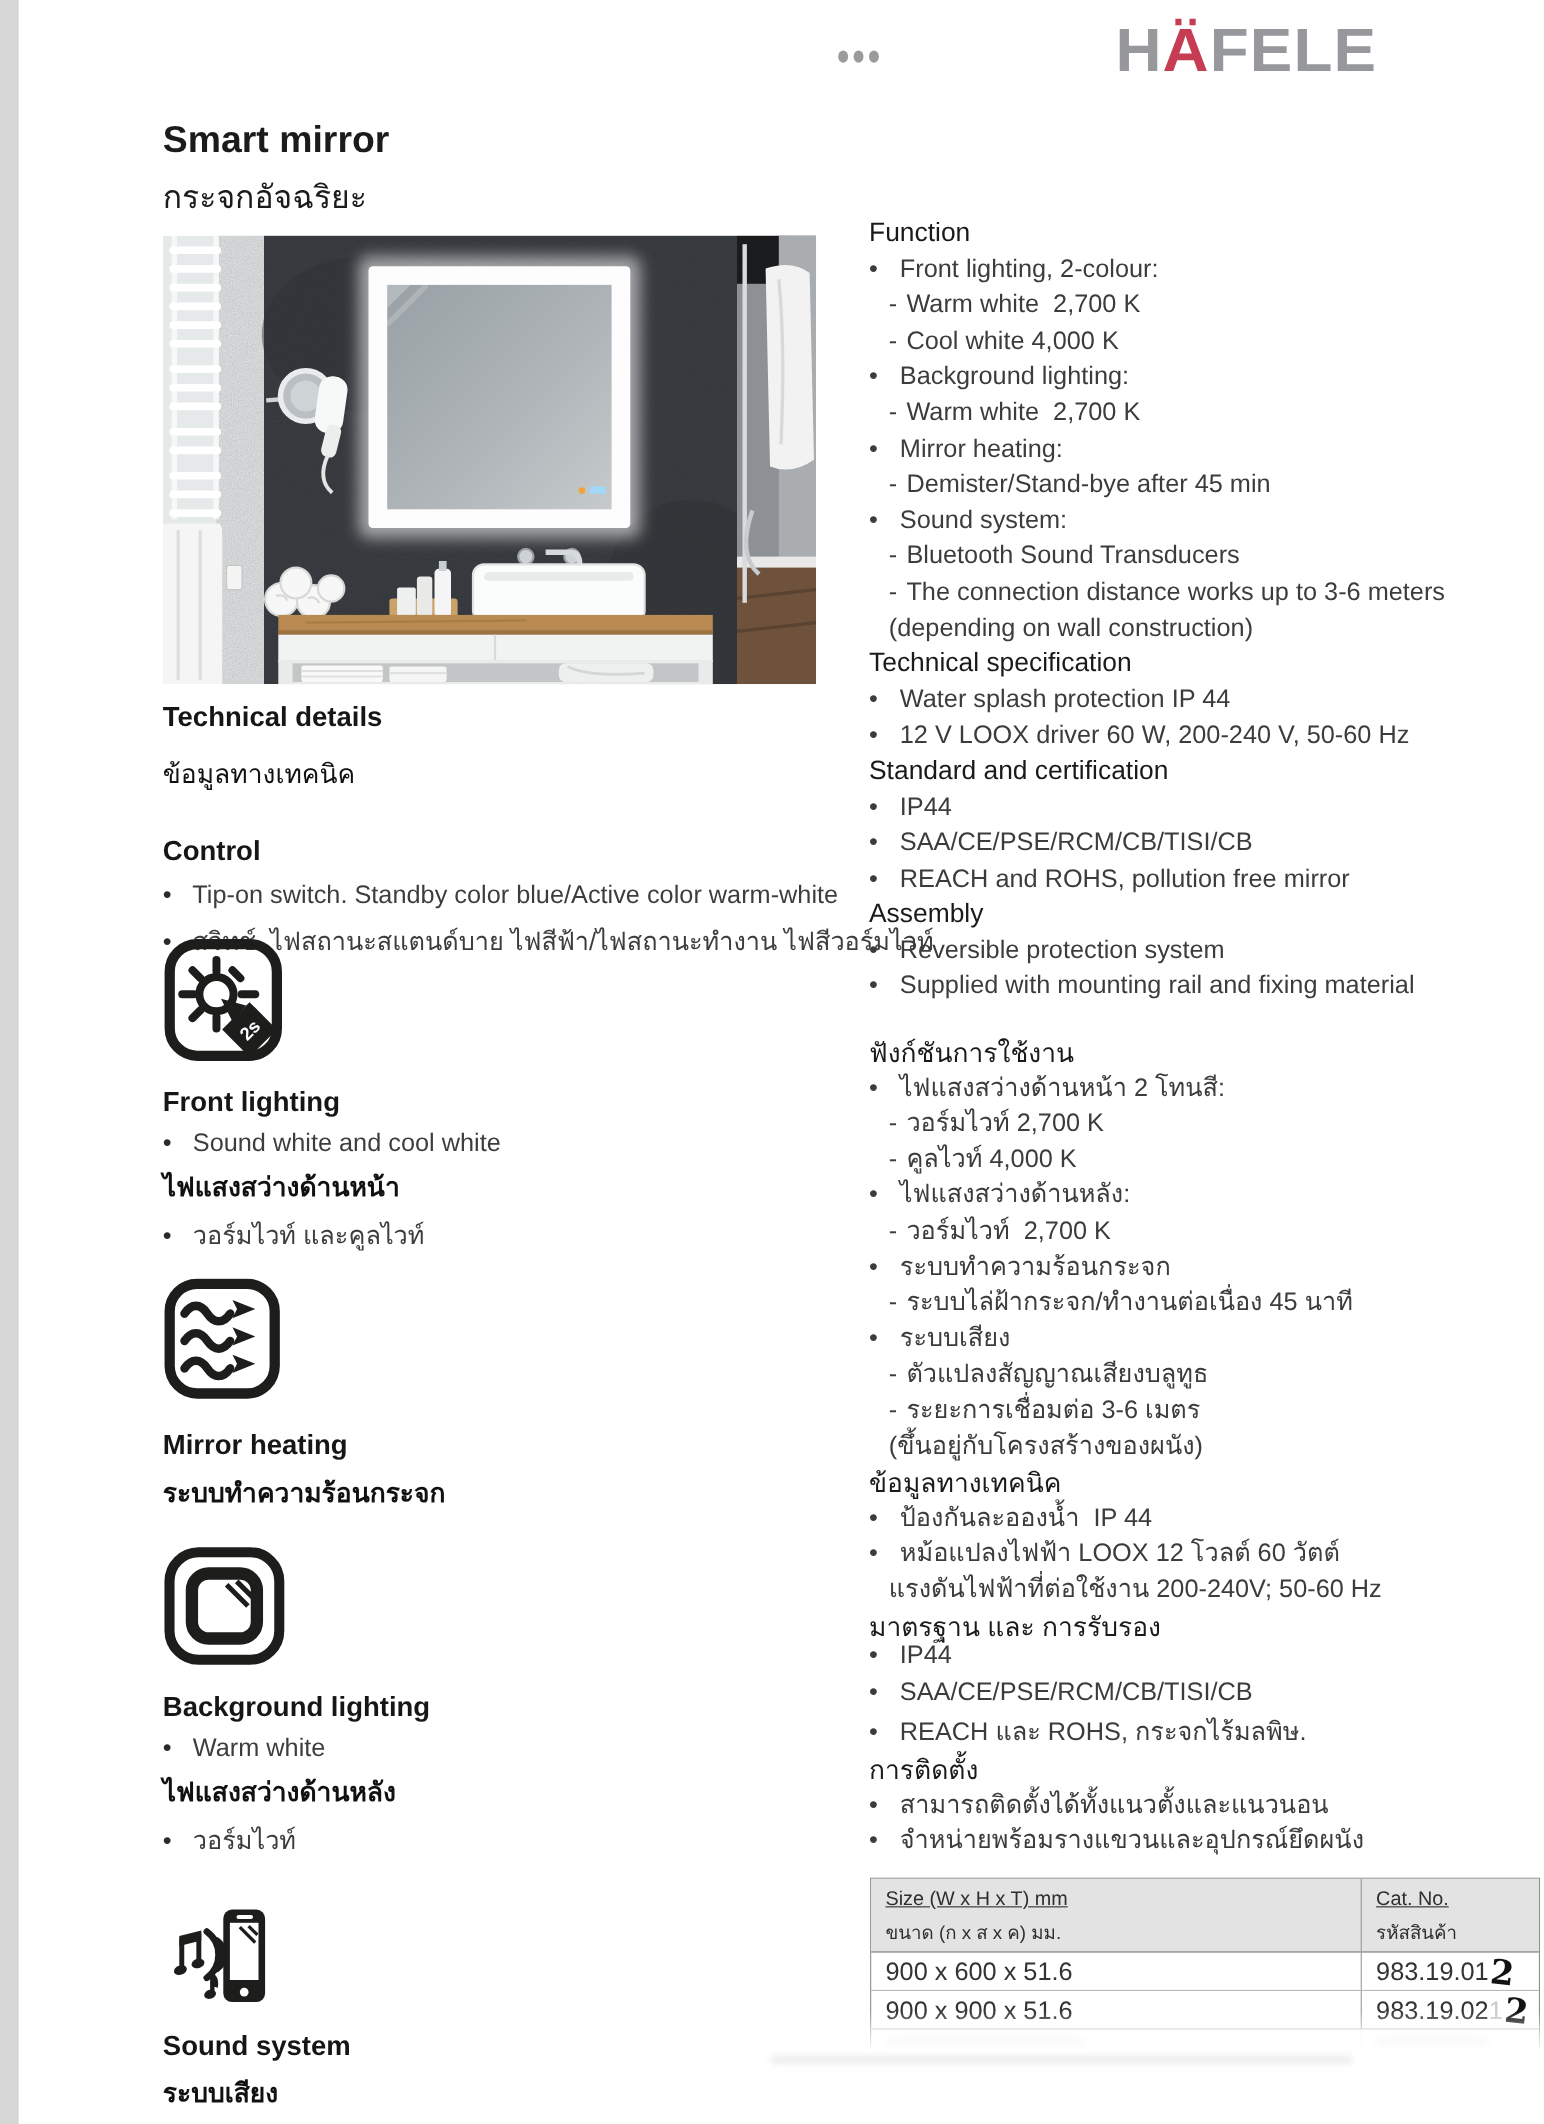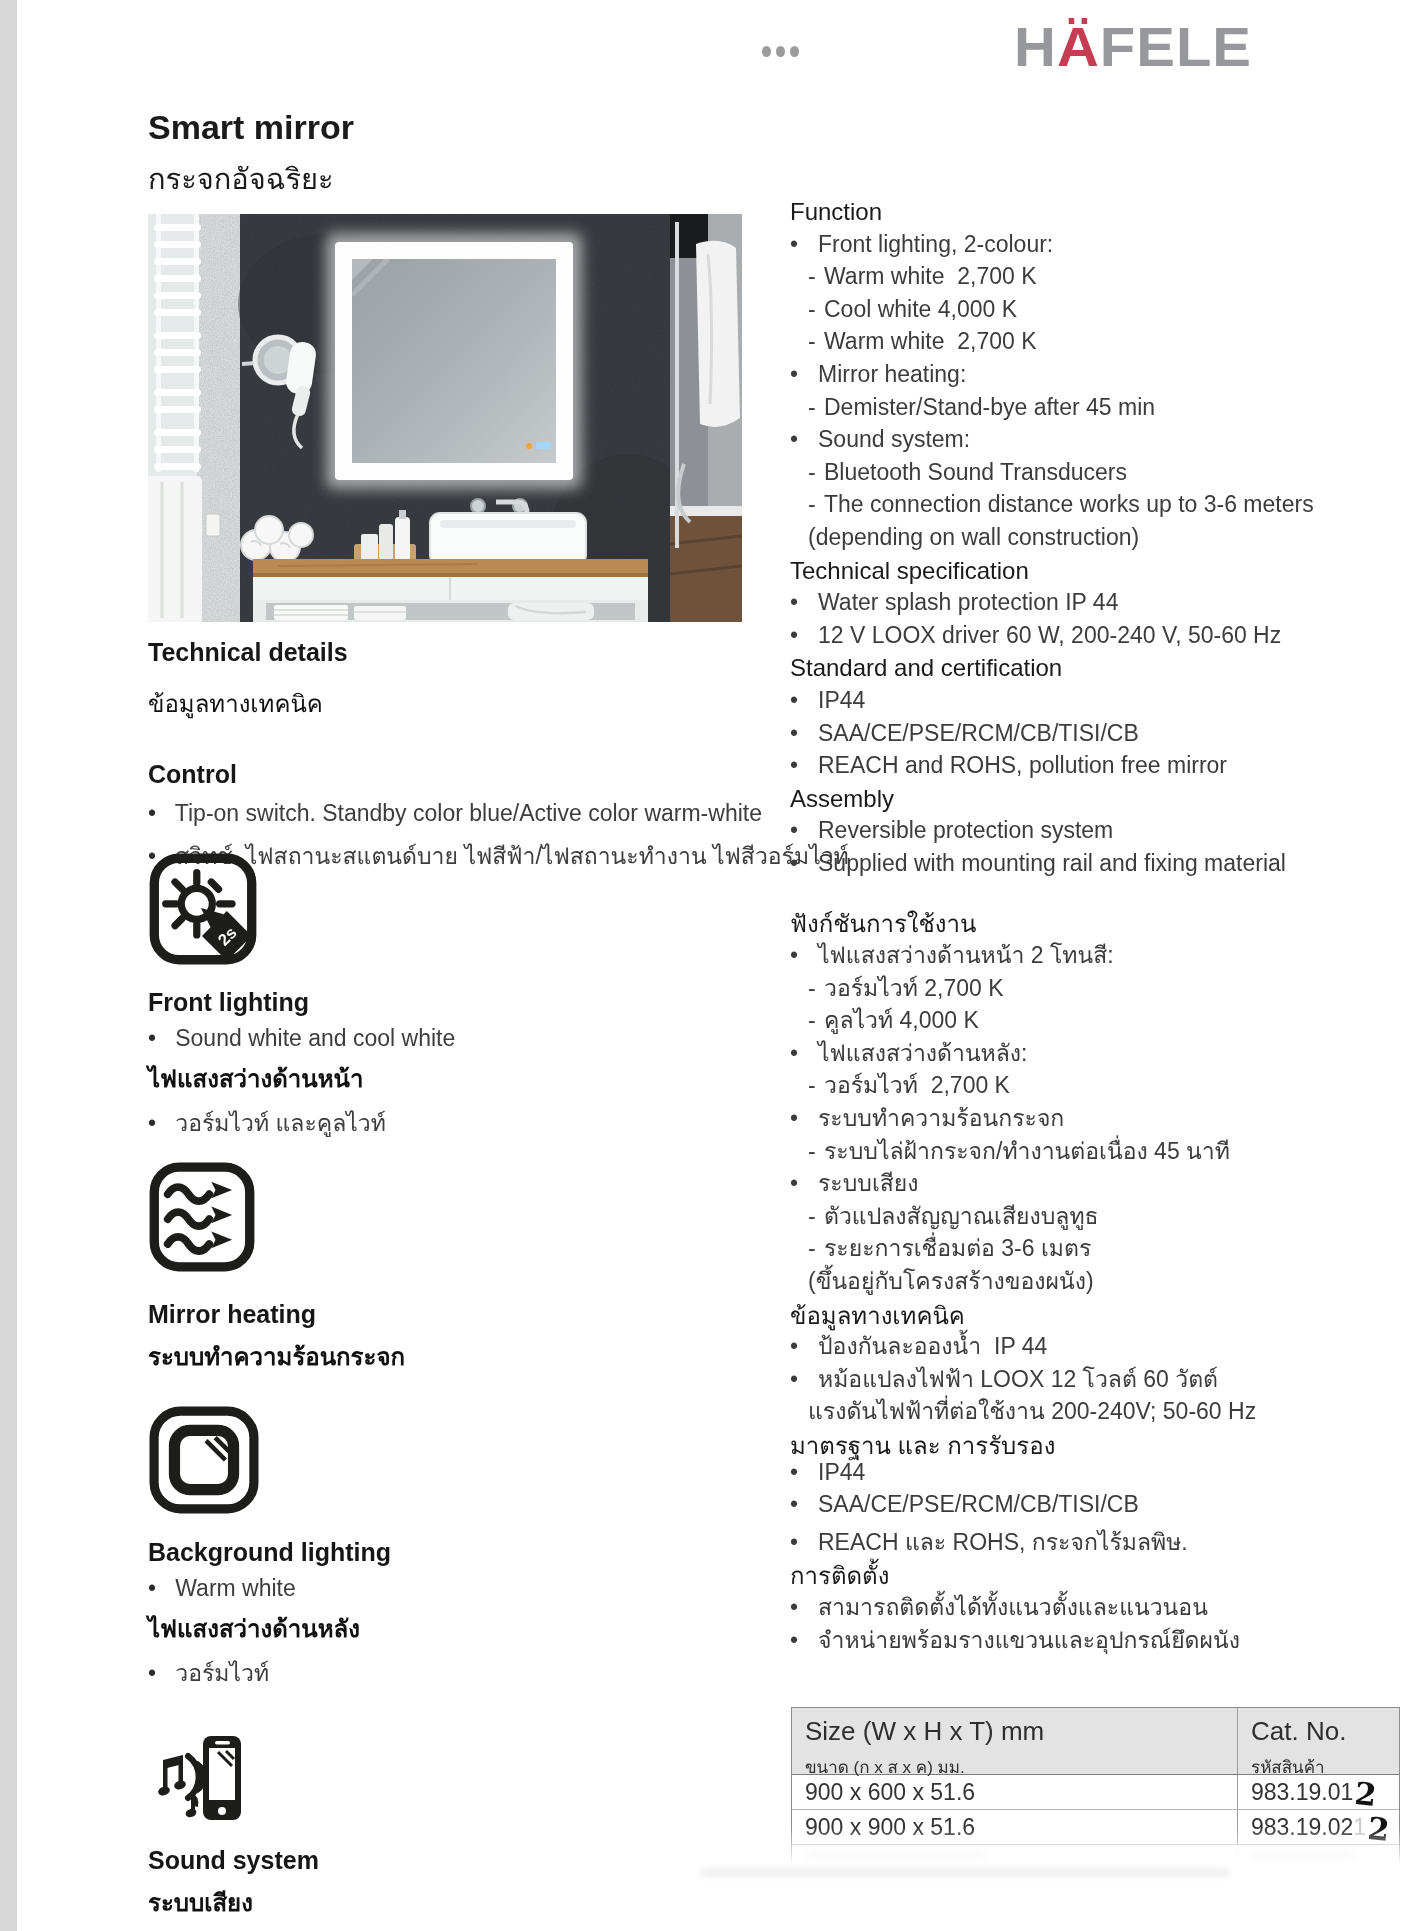--- a/index.html
+++ b/index.html
@@ -36,21 +36,21 @@
   .rline.h{font-size:24px;font-weight:normal;color:#1a1a1a;}
   .rline.b .marker{width:28px;} .rline.b .marker::before{content:"•";}
   .rline.s{padding-left:18px;} .rline.s .marker{width:16px;} .rline.s .marker::before{content:"-";}
   .rline.c{padding-left:18px;}
   .rline.gap{height:22px;}
   
   .spec-table{position:absolute;left:791px;top:1707px;width:607px;border:1px solid #8e8e8e;background:#fff;}
   .t-head{display:flex;background:#e3e3e3;border-bottom:1px solid #7d7d7d;height:66px;}
   .t-col1{width:446px;padding:8px 0 0 13px;border-right:1px solid #9a9a9a;box-sizing:border-box;}
   .t-col2{flex:1;padding:8px 0 0 13px;box-sizing:border-box;}
-  .t-h1{font-size:26px;color:#2e2e2e;white-space:pre;}
+  .t-h1{font-size:18px;color:#2e2e2e;white-space:pre;text-decoration:underline;}
   .t-h2{font-size:17px;color:#2e2e2e;margin-top:6px;white-space:pre;}
   .trow{display:flex;border-bottom:1px solid #b9b9b9;height:34px;align-items:center;}
   .trow .c1{width:446px;padding-left:13px;border-right:1px solid #9a9a9a;box-sizing:border-box;font-size:23px;color:#333;
             height:100%;display:flex;align-items:center;white-space:pre;}
   .trow .c2{flex:1;padding-left:13px;font-size:23px;color:#333;height:100%;display:flex;align-items:center;white-space:pre;}
   .hand{font-family:"DejaVu Serif","Liberation Serif",serif;font-size:31px;font-weight:bold;color:#121212;
         display:inline-block;transform:rotate(6deg) translateY(2px);margin-left:2px;}
   .faintd{color:#c9c9c9;}
   .t-ghost{position:relative;height:28px;border-bottom:1px solid #e3e3e3;opacity:.35;}
   .t-ghost .sm1,.t-ghost .sm2{position:absolute;top:8px;height:12px;background:#b9b9b9;filter:blur(3px);border-radius:6px;}
@@ -311,20 +311,21 @@
   <div class="rcol">
 
       <div class="rline h"><span class="ltext">Function</span></div>
 
       <div class="rline b"><span class="marker"></span><span class="ltext">Front lighting, 2-colour:</span></div>
 
       <div class="rline s"><span class="marker"></span><span class="ltext">Warm white  2,700 K</span></div>
 
       <div class="rline s"><span class="marker"></span><span class="ltext">Cool white 4,000 K</span></div>
 
+      <div class="rline b"><span class="marker"></span><span class="ltext">Background lighting:</span></div>
 
       <div class="rline s"><span class="marker"></span><span class="ltext">Warm white  2,700 K</span></div>
 
       <div class="rline b"><span class="marker"></span><span class="ltext">Mirror heating:</span></div>
 
       <div class="rline s"><span class="marker"></span><span class="ltext">Demister/Stand-bye after 45 min</span></div>
 
       <div class="rline b"><span class="marker"></span><span class="ltext">Sound system:</span></div>
 
       <div class="rline s"><span class="marker"></span><span class="ltext">Bluetooth Sound Transducers</span></div>

